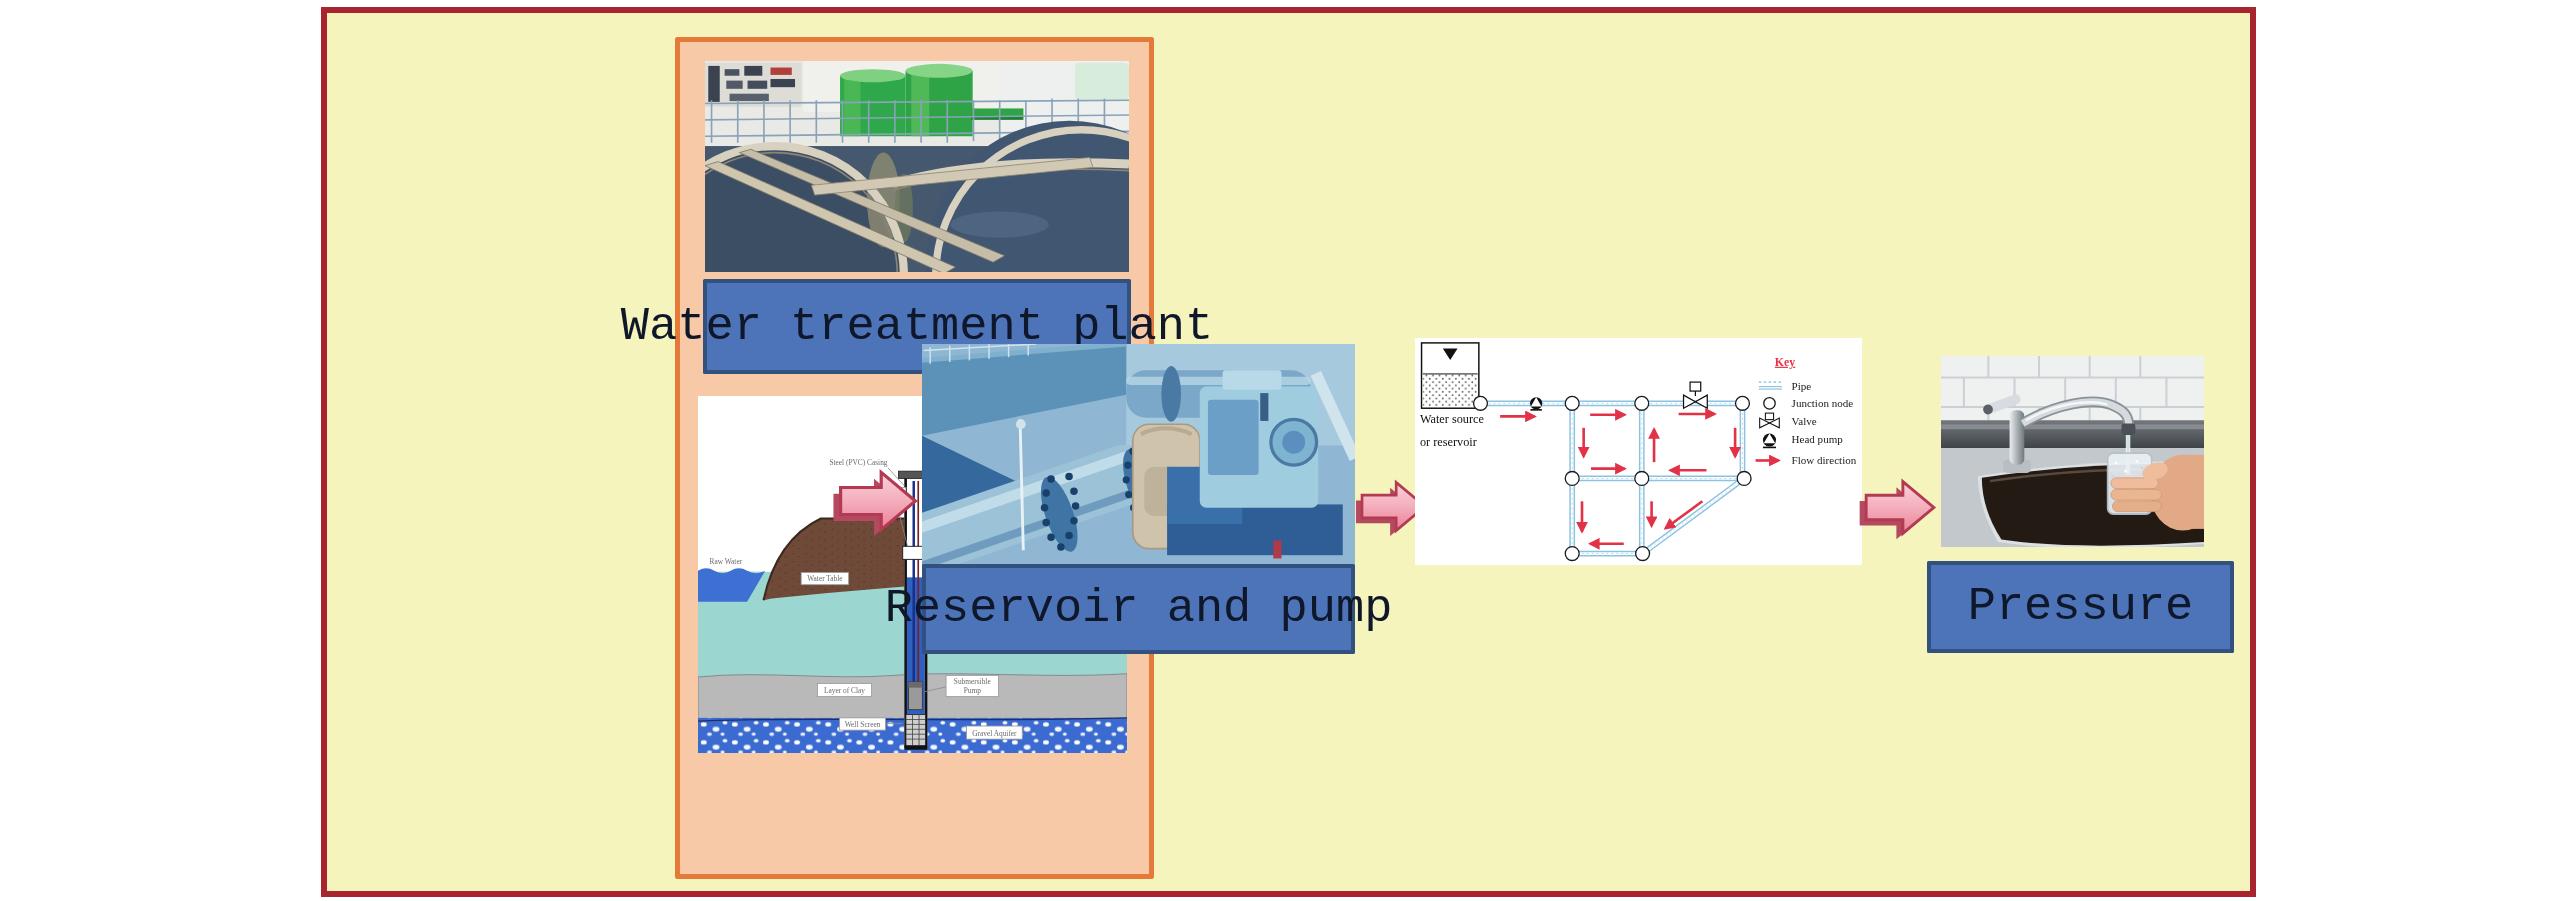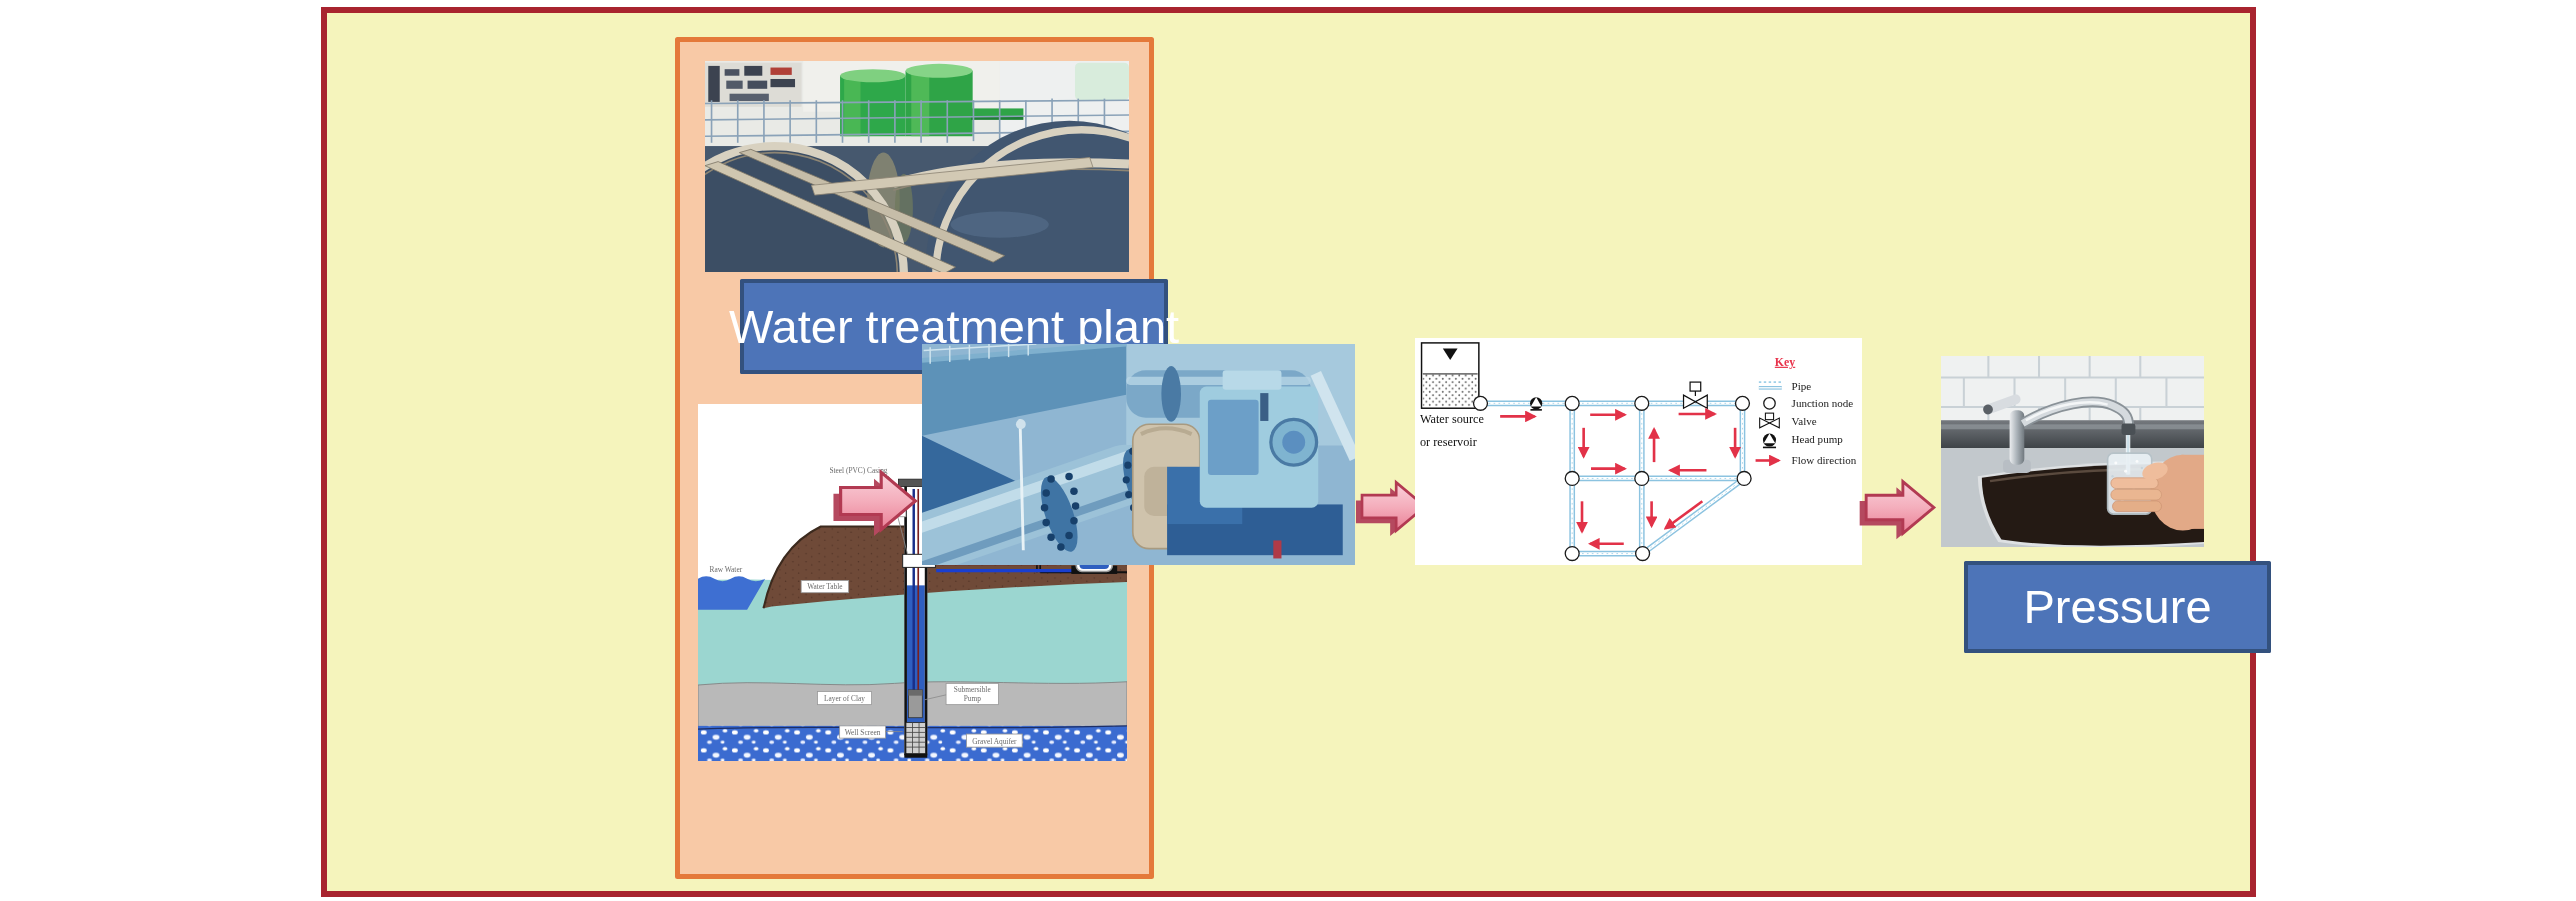--- a/index.html
+++ b/index.html
@@ -6,22 +6,22 @@
   .canvas{position:relative;width:2576px;height:901px;background:#ffffff;overflow:hidden;
           font-family:"Liberation Serif",serif;}
   .frame{position:absolute;left:321px;top:6.5px;width:1923px;height:878px;
          background:#f5f4bc;border:6.5px solid #a8242f;}
   .group-box{position:absolute;left:348px;top:24px;width:469px;height:832px;
              background:#f8c9a6;border:5.7px solid #e4793a;border-radius:2.5px;}
   .photo{position:absolute;overflow:hidden;}
   .photo svg{display:block;width:100%;height:100%;}
   .stage-label{position:absolute;background:#4d74b8;border:4.1px solid #33517e;border-radius:1.6px;
                display:flex;align-items:center;justify-content:center;
-               color:#ffffff;font-size:47px;font-family:Liberation Sans, sans-serif;
-               white-space:nowrap;margin-left:37px;}
+               color:#0f172a;font-size:47px;font-family:Liberation Mono, monospace;
+               white-space:nowrap;}
   .arrow{position:absolute;}
   .arrow svg{display:block;width:100%;height:100%;overflow:visible;}
   
   .pipeA{stroke:#8cc3e0;stroke-width:7;fill:none;}
   .pipeB{stroke:#ffffff;stroke-width:3.4;fill:none;}
   .pipeC{stroke:#a9d6ec;stroke-width:1.2;fill:none;stroke-dasharray:2 4;}
   .node{fill:#ffffff;stroke:#1a1a1a;stroke-width:1.6;}
   .flow{stroke:#e23248;stroke-width:3.2;fill:none;}
   .keytext{font-family:"Liberation Serif",serif;font-size:13.5px;fill:#1a1a1a;}
   .srctext{font-family:"Liberation Serif",serif;font-size:15px;fill:#111;}
@@ -128,21 +128,21 @@
             <polygon points="42,112 56,108 366,238 352,246" fill="#c6bda8" stroke="#7d7666" stroke-width="1"></polygon>
             <polygon points="130,152 470,118 474,130 134,164" fill="#d2c9b4" stroke="#8d8574" stroke-width="1"></polygon>
           </g>
         </svg>
       </div>
 
       <div class="stage-label" style="left:23px;top:237px;width:420px;height:87px;">
         <span>Water treatment plant</span>
       </div>
 
-      <div class="photo" style="left:18px;top:362px;width:429px;height:357px;background:#22c55e;">
+      <div class="photo" style="left:18px;top:354px;width:429px;height:357px;background:#22c55e;">
         <svg viewBox="0 0 524 437" preserveAspectRatio="none">
           <defs>
             <pattern id="pebbles" width="38" height="22" patternUnits="userSpaceOnUse">
               <rect width="38" height="22" fill="#3b6bd0"></rect>
               <ellipse cx="7" cy="6" rx="3.6" ry="2.6" fill="#ffffff"></ellipse>
               <ellipse cx="22" cy="12" rx="4.2" ry="3" fill="#f2f6ff"></ellipse>
               <ellipse cx="33" cy="4" rx="2.8" ry="2.2" fill="#ffffff"></ellipse>
               <ellipse cx="14" cy="18" rx="3" ry="2.2" fill="#e8eeff"></ellipse>
               <ellipse cx="30" cy="18" rx="2.4" ry="1.8" fill="#ffffff"></ellipse>
             </pattern>
@@ -328,20 +328,23 @@
           <circle cx="455" cy="120" r="28" fill="#7fb4d0" stroke="#4a7aa4" stroke-width="4"></circle>
           <circle cx="455" cy="120" r="14" fill="#5b8fc0"></circle>
           <rect x="368" y="32" width="72" height="24" rx="4" fill="#b8d9e8"></rect>
           <rect x="414" y="60" width="10" height="34" fill="#3a5f86"></rect>
         </g>
         <line x1="482" y1="36" x2="530" y2="140" stroke="#d0e4ee" stroke-width="14"></line>
         <rect x="430" y="240" width="10" height="22" fill="#b03a48"></rect>
       </svg>
     </div>
 
+    <div class="stage-label" style="left:595px;top:551px;width:425px;height:82px;">
+      <span>Reservoir and pump</span>
+    </div>
 
     <div class="arrow" style="left:1033px;top:461px;width:67px;height:65px;">
       <svg viewBox="0 0 100 88">
         <use href="#ablock" transform="translate(-9,8)" fill="#b5495f"></use>
         <use href="#ablock" fill="url(#agrad)" stroke="#b23a52" stroke-width="4"></use>
       </svg>
     </div>
 
     <div class="photo" style="left:1088px;top:325px;width:447px;height:227px;background:#fff;">
       <svg viewBox="0 0 546 278" preserveAspectRatio="none">

